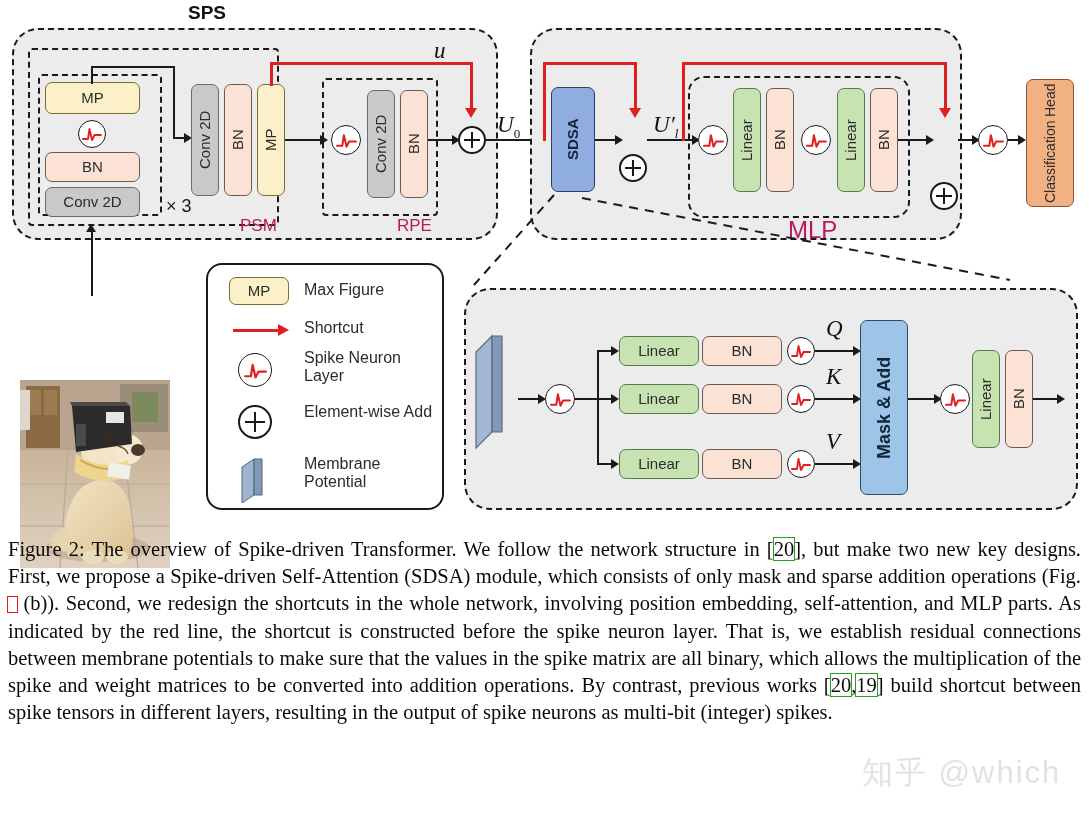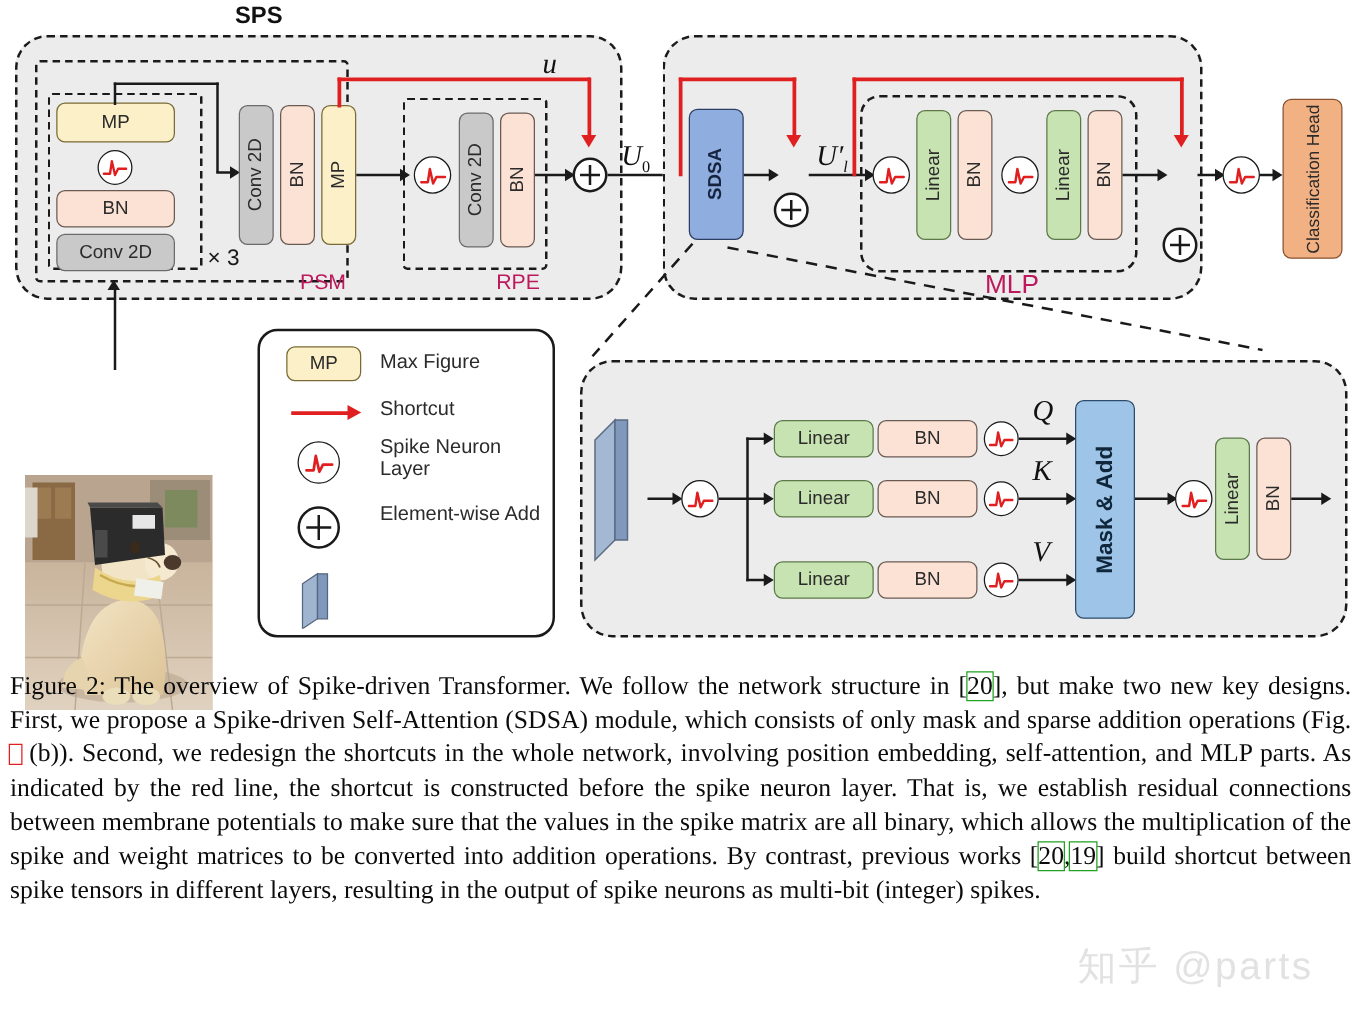--- a/index.html
+++ b/index.html
@@ -164,21 +164,21 @@
     <span>U</span><span>′</span><sub class="sb">l</sub>
   </div>
 
   <div class="abs spike" style="left:698px;top:125px;width:30px;height:30px;">
     <svg width="21" height="17" viewBox="0 0 20 16">
         <path d="M1 13 L6 13 L7.5 3 L10 14 L12.5 9 L19 9" fill="none" stroke="#e02020" stroke-width="1.9" stroke-linejoin="round" stroke-linecap="round"></path>
       </svg>
   </div>
 
   <div class="abs dashbox-round" style="left:688px;top:76px;width:222px;height:142px;"></div>
-  <div class="abs sublabel" style="left:788px;top:216px;font-size:21px;">MLP</div>
+  <div class="abs sublabel" style="left:788px;top:216px;font-size:24px;">MLP</div>
 
   <div class="abs blk lin vert" style="left:733px;top:88px;width:28px;height:104px;">Linear</div>
   <div class="abs blk bn vert" style="left:766px;top:88px;width:28px;height:104px;">BN</div>
   <div class="abs spike" style="left:801px;top:125px;width:30px;height:30px;">
     <svg width="21" height="17" viewBox="0 0 20 16">
         <path d="M1 13 L6 13 L7.5 3 L10 14 L12.5 9 L19 9" fill="none" stroke="#e02020" stroke-width="1.9" stroke-linejoin="round" stroke-linecap="round"></path>
       </svg>
   </div>
   <div class="abs blk lin vert" style="left:837px;top:88px;width:28px;height:104px;">Linear</div>
   <div class="abs blk bn vert" style="left:870px;top:88px;width:28px;height:104px;">BN</div>
@@ -270,20 +270,21 @@
 
     <div class="abs plus" style="left:30px;top:140px;width:34px;height:34px;"></div>
     <div class="abs legtext" style="left:96px;top:138px;width:136px;">Element-wise Add</div>
 
     <div class="abs" style="left:30px;top:190px;width:34px;height:48px;">
       <svg width="34" height="48" viewBox="0 0 34 48" style="display:block">
         <polygon points="4,12 16,4 16,40 4,48" fill="#9fb4cf" stroke="#55657c" stroke-width="1"></polygon>
         <polygon points="16,4 24,4 24,40 16,40" fill="#7f98bb" stroke="#55657c" stroke-width="1"></polygon>
       </svg>
     </div>
+    <div class="abs legtext" style="left:96px;top:190px;width:136px;">Membrane Potential</div>
   </div>
 
   <svg class="abs" style="left:450px;top:190px;width:640px;height:120px;">
     <line x1="104" y1="5" x2="24" y2="95" stroke="#1a1a1a" stroke-width="2" stroke-dasharray="9,7"></line>
     <line x1="132" y1="8" x2="560" y2="90" stroke="#1a1a1a" stroke-width="2" stroke-dasharray="9,7"></line>
   </svg>
 
   <div class="abs dashbox" style="left:464px;top:288px;width:614px;height:222px;"></div>
 
   <div class="abs" style="left:472px;top:330px;width:44px;height:120px;">
@@ -357,13 +358,13 @@
   <div class="abs blk bn vert" style="left:1005px;top:350px;width:28px;height:98px;">BN</div>
   <div class="abs hline" style="left:1033px;top:398px;width:26px;"></div>
   <div class="abs arrowR" style="left:1057px;top:394px;"></div>
 
 </div>
 
 <div class="caption">
   <span>Figure 2:</span><span> The overview of Spike-driven Transformer. We follow the network structure in [</span><span class="cite">20</span><span>], but make two new key designs. First, we propose a Spike-driven Self-Attention (SDSA) module, which consists of only mask and sparse addition operations (Fig.</span><span class="citeRed"></span><span> (b)). Second, we redesign the shortcuts in the whole network, involving position embedding, self-attention, and MLP parts. As indicated by the red line, the shortcut is constructed before the spike neuron layer. That is, we establish residual connections between membrane potentials to make sure that the values in the spike matrix are all binary, which allows the multiplication of the spike and weight matrices to be converted into addition operations.  By contrast, previous works [</span><span class="cite">20</span><span>,</span><span class="cite">19</span><span>] build shortcut between spike tensors in different layers, resulting in the output of spike neurons as multi-bit (integer) spikes.</span>
 </div>
 
-<div class="watermark">知乎 @parts</div>
+<div class="watermark">知乎 @which</div>
 
 </body></html>

